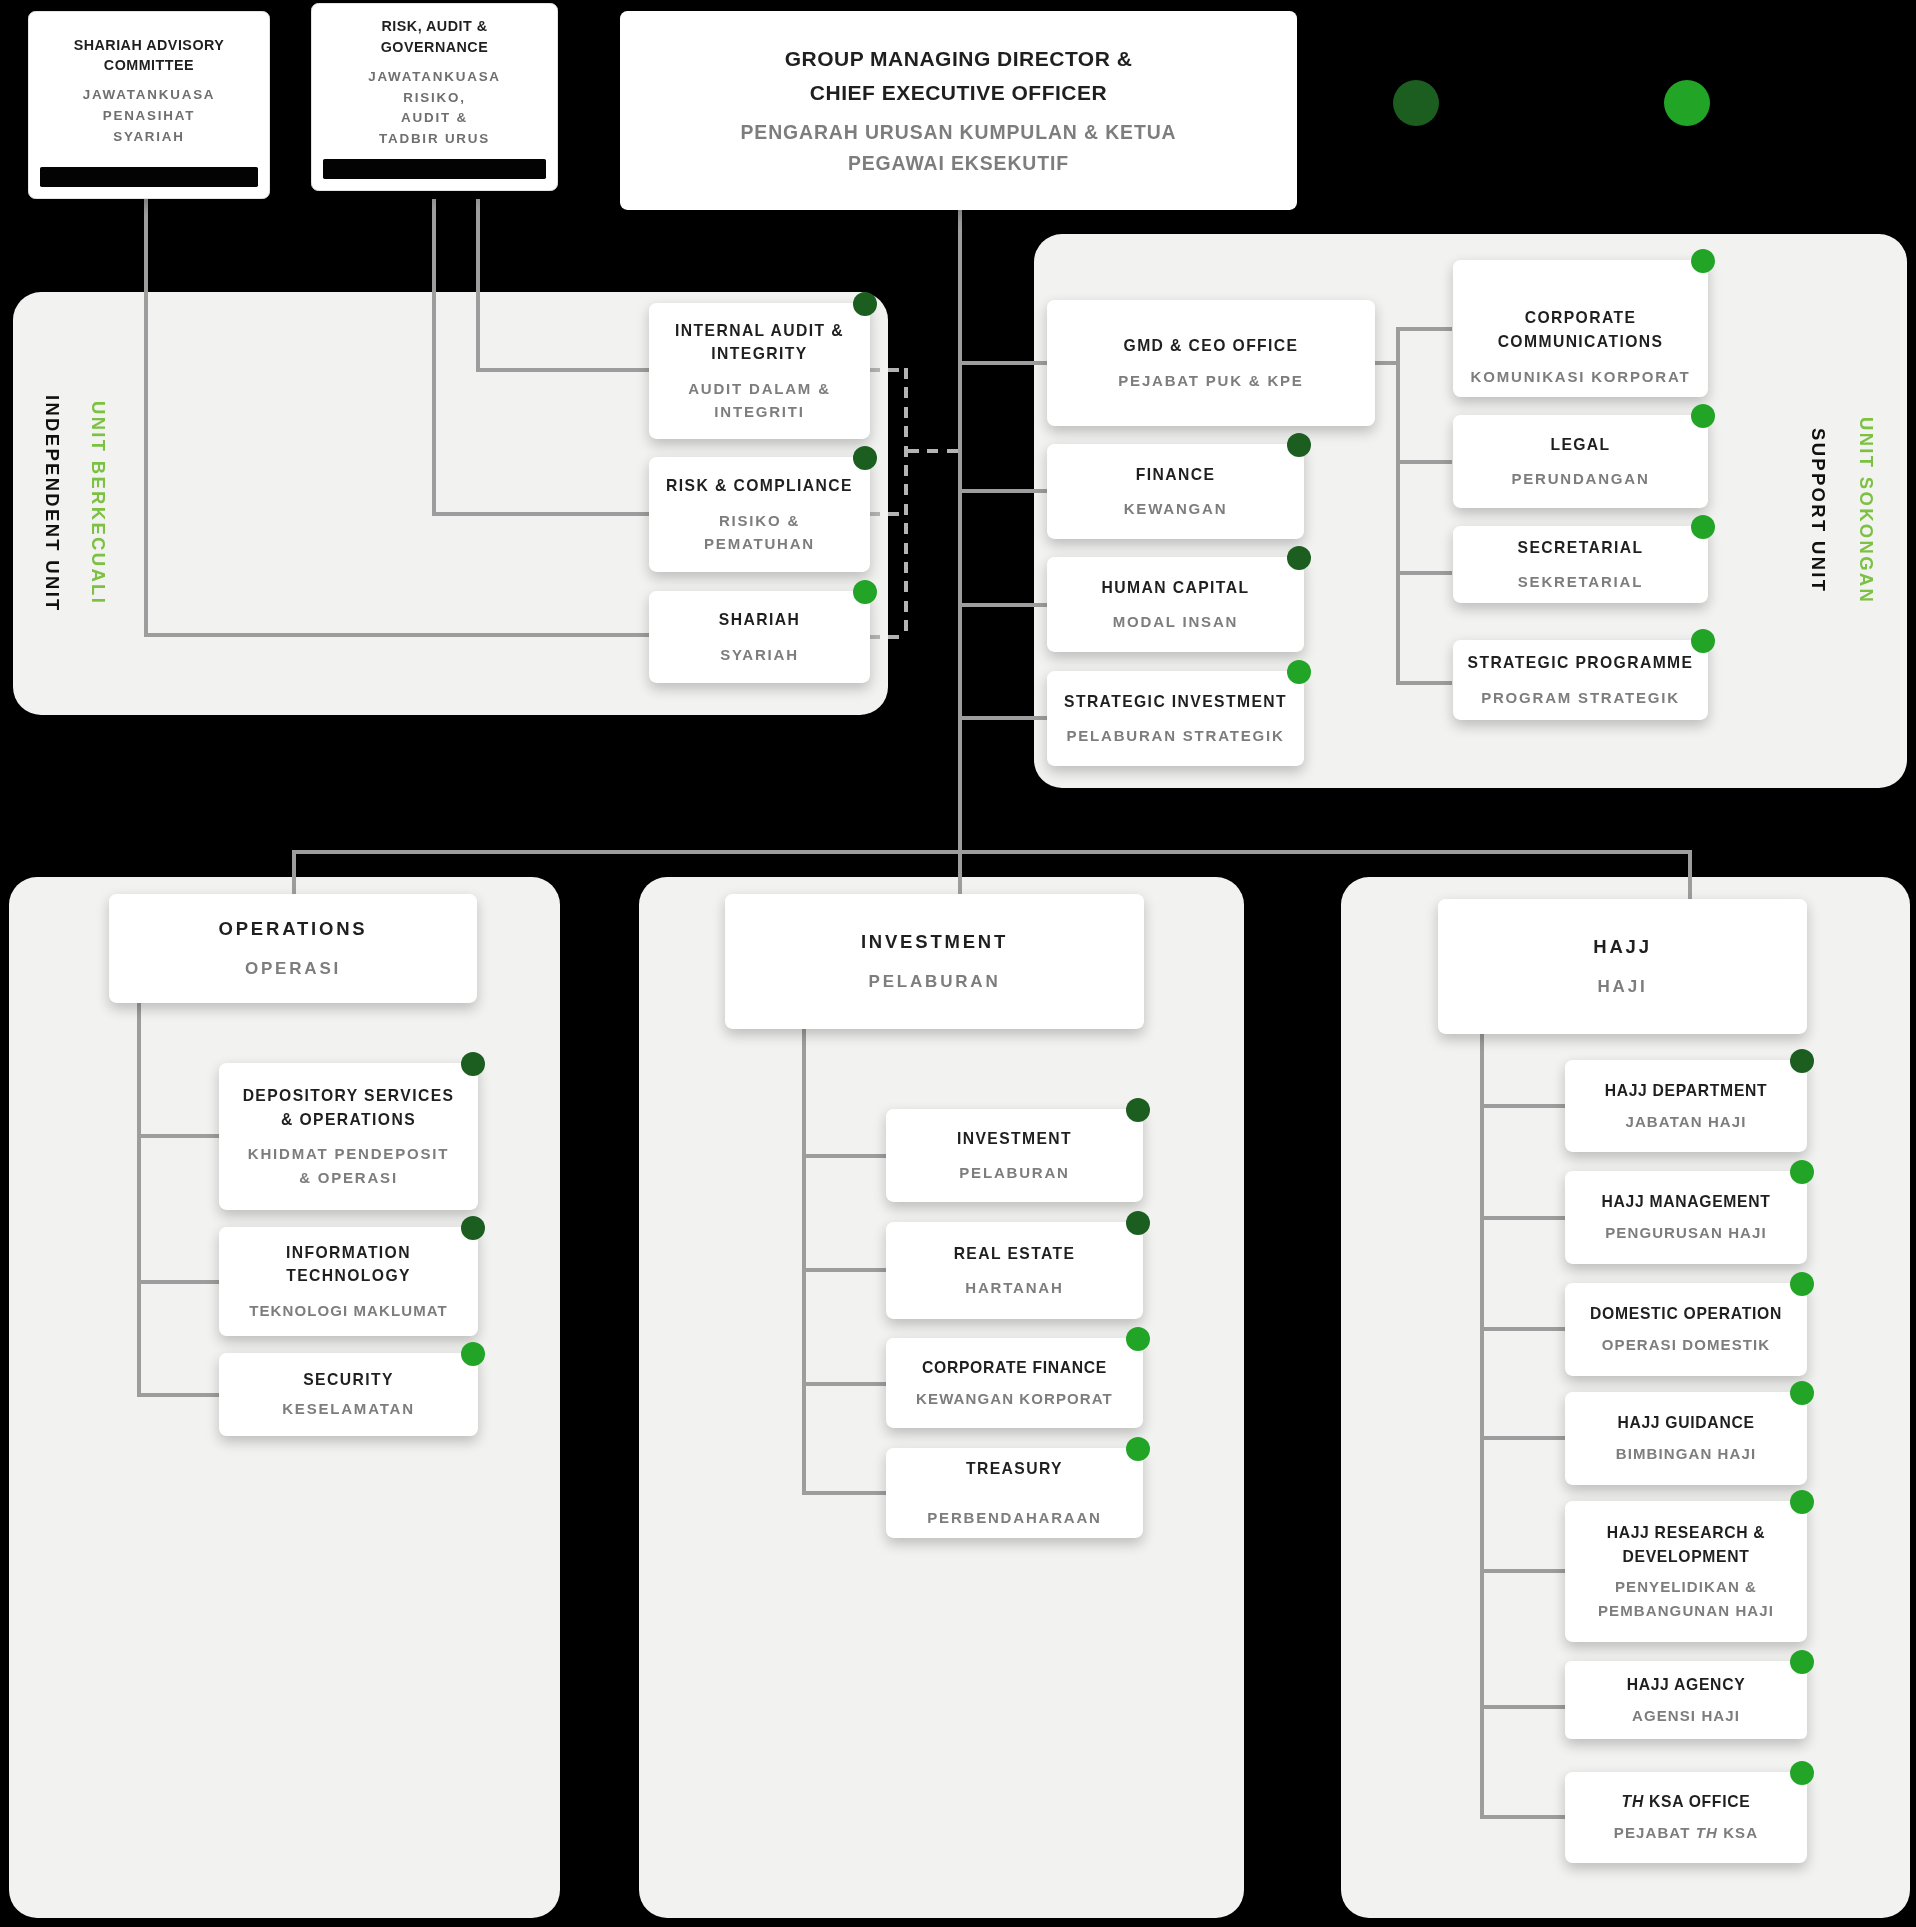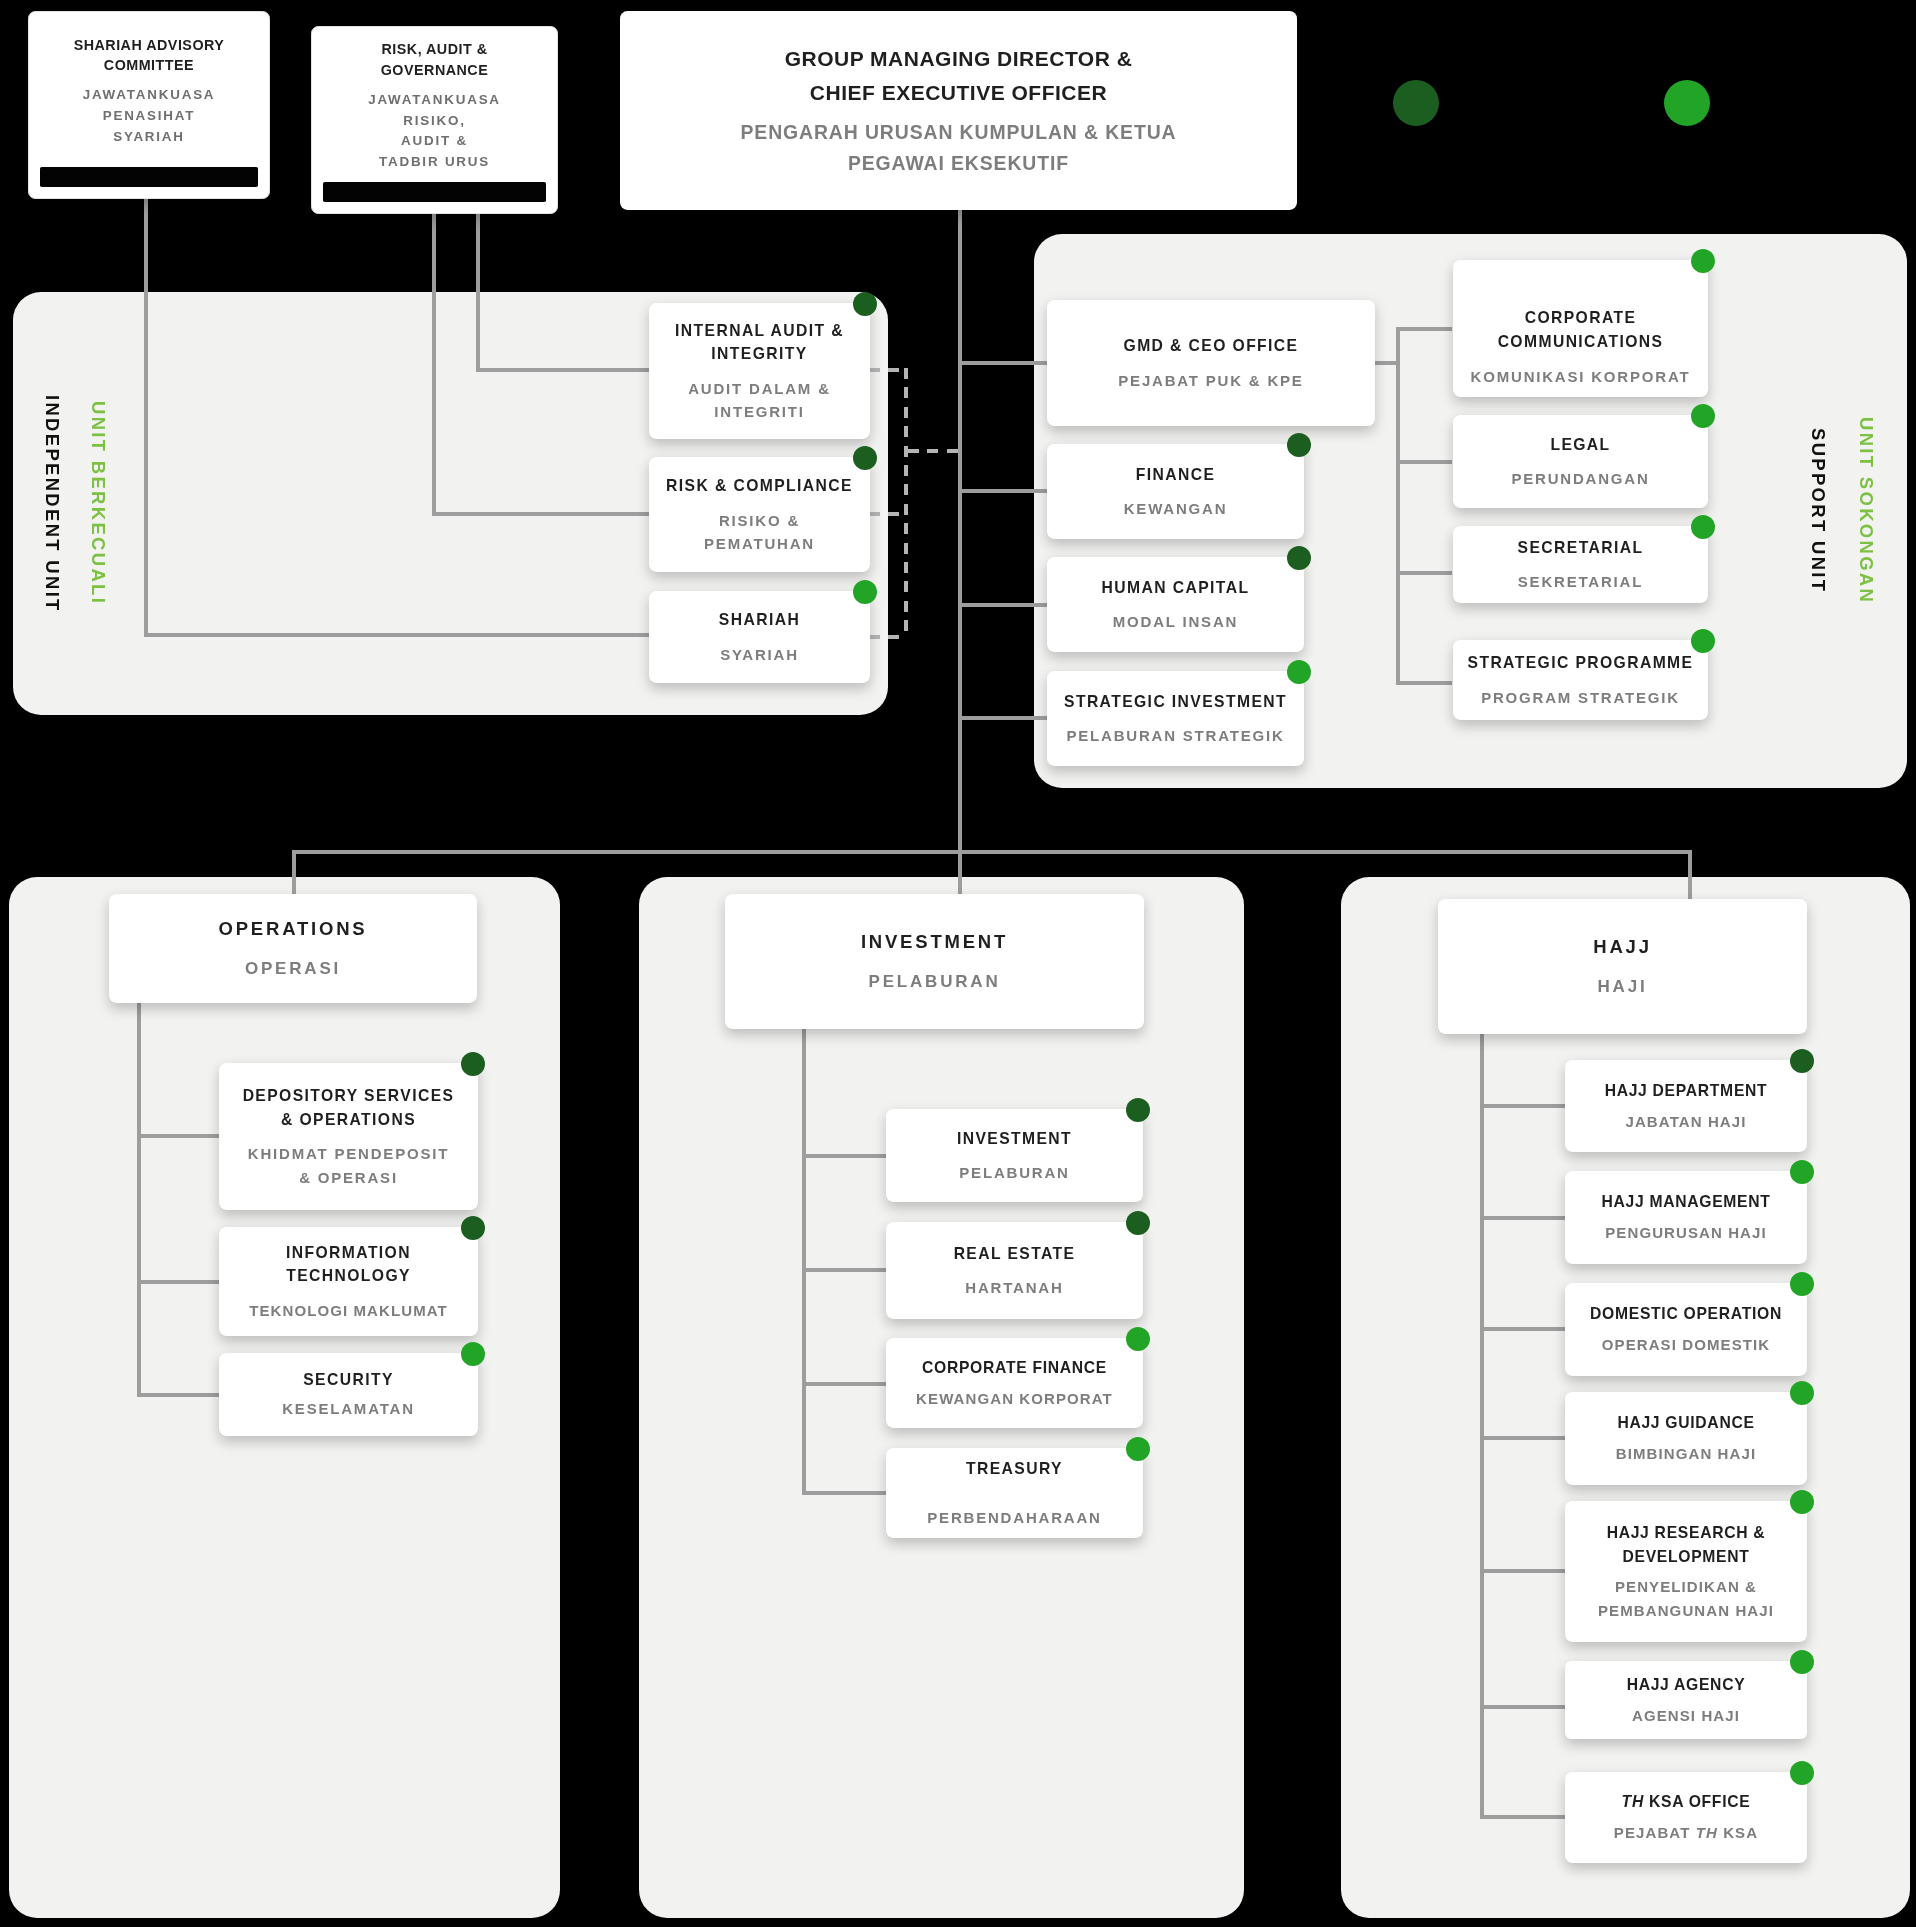--- a/index.html
+++ b/index.html
@@ -87,21 +87,21 @@
   <div class="dash-v" style="left:904px;top:368px;height:270px;"></div>
   <div class="dash-h" style="left:908px;top:449px;width:52px;"></div>
 
   <div class="card top-card" style="left:28px;top:11px;width:242px;height:188px;">
     <div class="t">SHARIAH ADVISORY COMMITTEE</div>
     <div class="s">JAWATANKUASA
 PENASIHAT
 SYARIAH</div>
     <div class="redacted"></div>
   </div>
-  <div class="card top-card" style="left:311px;top:26px;width:247px;height:188px;">
+  <div class="card top-card" style="left:311px;top:3px;width:247px;height:188px;">
     <div class="t">RISK, AUDIT &amp; GOVERNANCE</div>
     <div class="s">JAWATANKUASA RISIKO,
 AUDIT &amp;
 TADBIR URUS</div>
     <div class="redacted"></div>
   </div>
   <div class="card gmd-card" style="left:620px;top:11px;width:677px;height:199px;">
     <div class="t">GROUP MANAGING DIRECTOR &amp;
 CHIEF EXECUTIVE OFFICER</div>
     <div class="s">PENGARAH URUSAN KUMPULAN &amp; KETUA

